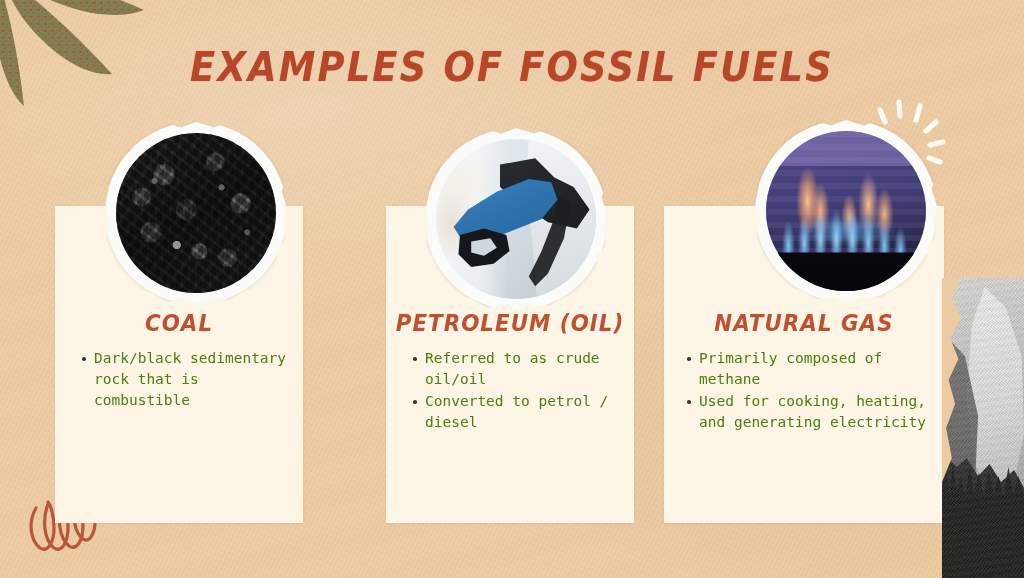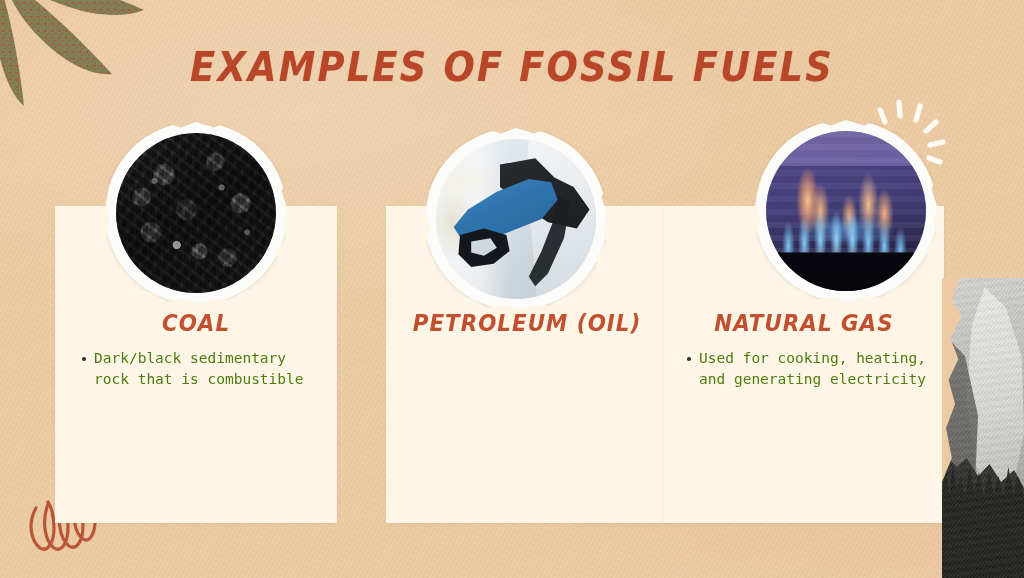--- a/index.html
+++ b/index.html
@@ -123,21 +123,21 @@
   #cards {
     position: absolute;
     left: 0;
     top: 0;
     width: 1024px;
     height: 578px;
   }
   .card {
     position: absolute;
     top: 206px;
-    width: 282px;
+    width: 248px;
     height: 317px;
     background: #fdf6e7;
     box-shadow: 0 1px 3px rgba(140,100,60,0.10);
   }
   #card-coal        { left: 55px; }
   #card-petroleum   { left: 386px; }
   #card-natural-gas { left: 664px; width: 280px; }
 
   .card-heading {
     position: absolute;
@@ -368,25 +368,30 @@
 
     <div class="card" id="card-coal">
       <div class="card-heading">COAL</div>
       <ul class="card-bullets">
         <li>Dark/black sedimentary rock that is combustible</li>
       </ul>
     </div>
 
     <div class="card" id="card-petroleum">
       <div class="card-heading">PETROLEUM (OIL)</div>
+      <ul class="card-bullets">
+        <li>Referred to as crude oil/oil</li>
+        <li>Converted to petrol / diesel</li>
+      </ul>
     </div>
 
     <div class="card" id="card-natural-gas">
       <div class="card-heading">NATURAL GAS</div>
       <ul class="card-bullets">
+        <li>Primarily composed of methane</li>
         <li>Used for cooking, heating, and generating electricity</li>
       </ul>
     </div>
   </div>
 
   <div class="photo-circle" id="photo-coal">
     <div class="torn-ring"></div>
     <div class="photo-inner">
       <div class="photo-layer coal-base"></div>
       <div class="photo-layer coal-chunks"></div>

